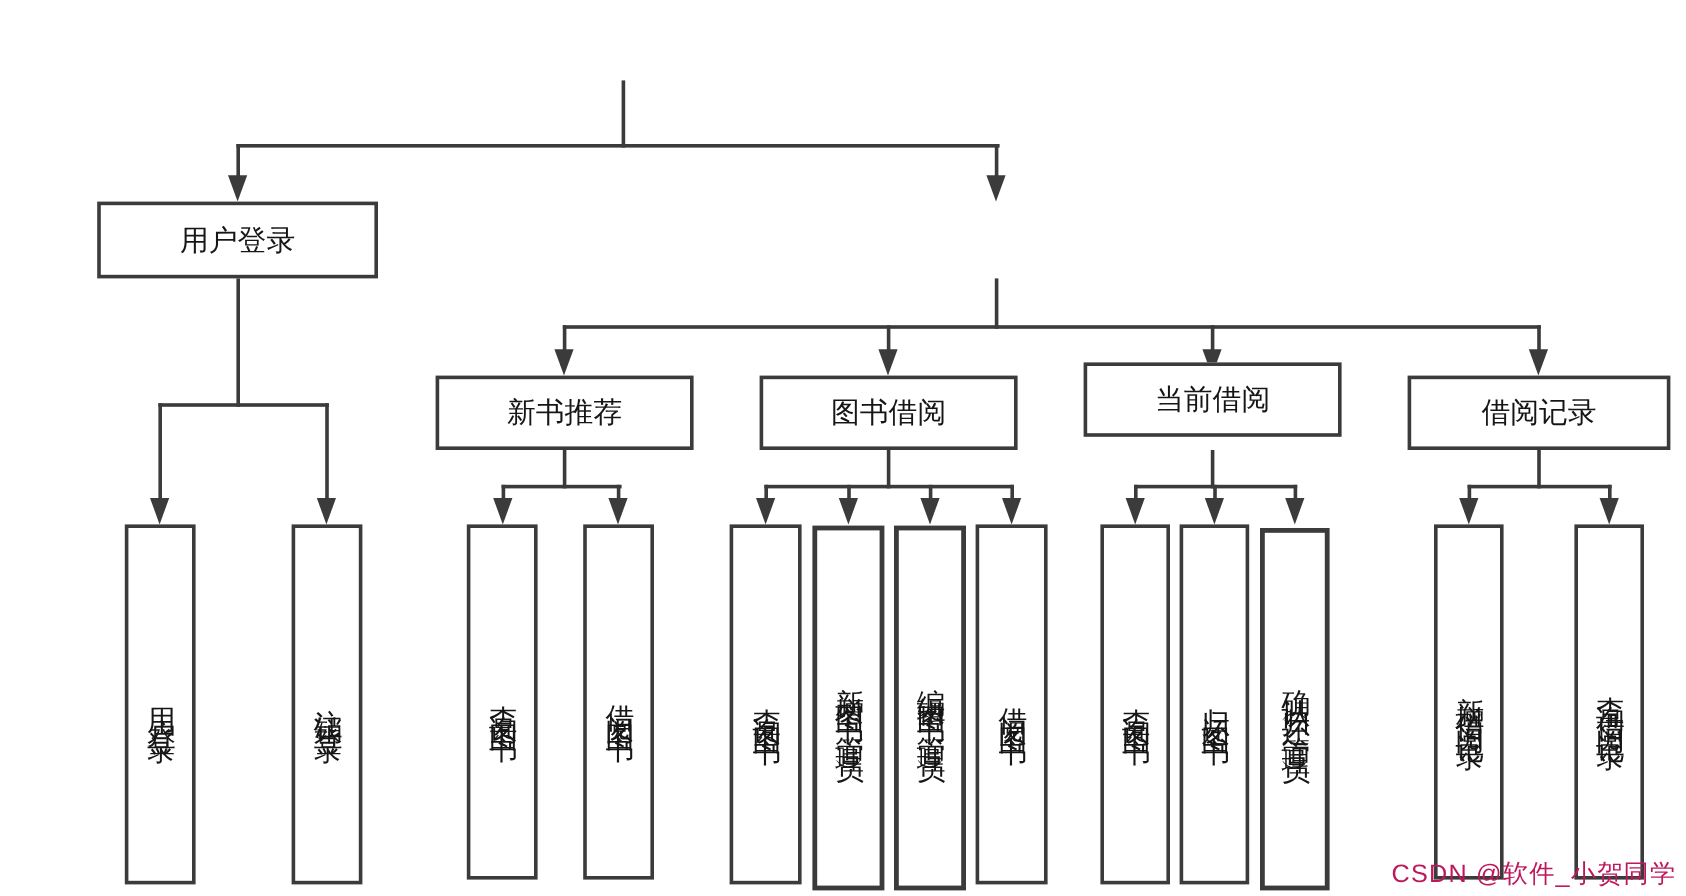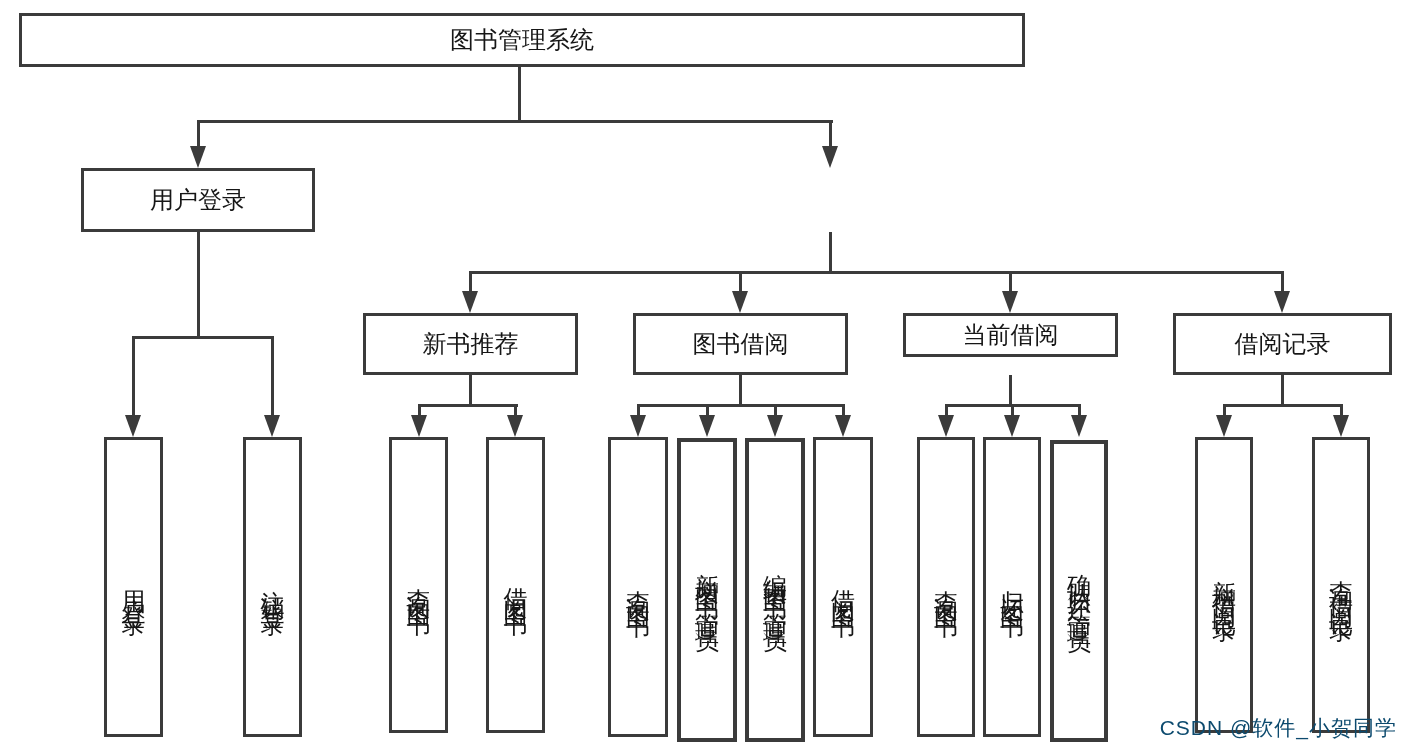--- a/index.html
+++ b/index.html
@@ -20,31 +20,28 @@
   .hline,.vline{position:absolute;background:#3b3b3b;}
   .hline{height:3px;}
   .vline{width:3px;}
   .arrow{
     position:absolute;width:0;height:0;
     border-left:8px solid transparent;border-right:8px solid transparent;
     border-top:22px solid #3b3b3b;
   }
   .watermark{
     position:absolute;right:8px;bottom:5px;font-size:21px;letter-spacing:1px;
-    color:#0c4a6e;z-index:5;
+    color:#be185d;z-index:5;
   }
 </style>
 </head>
 <body>
 
 <div class="canvas">
 
-  <div class="box" style="left:19px;top:13px;width:1006px;height:54px">
-    <span>图书管理系统</span>
-  </div>
 
   <div>
     <div class="vline" style="left:518px;top:67px;height:56px"></div>
     <div class="hline" style="left:197px;top:120px;width:636px"></div>
     <div class="vline" style="left:197px;top:120px;height:28px"></div>
     <div class="vline" style="left:829px;top:120px;height:28px"></div>
     <div class="arrow" style="left:190px;top:146px"></div>
     <div class="arrow" style="left:822px;top:146px"></div>
   </div>
 
@@ -73,21 +70,21 @@
     <div class="arrow" style="left:1002px;top:291px"></div>
     <div class="arrow" style="left:1274px;top:291px"></div>
   </div>
 
   <div class="box" style="left:363px;top:313px;width:215px;height:62px">
     <span>新书推荐</span>
   </div>
   <div class="box" style="left:633px;top:313px;width:215px;height:62px">
     <span>图书借阅</span>
   </div>
-  <div class="box" style="left:903px;top:313px;width:215px;height:44px">
+  <div class="box" style="left:903px;top:302px;width:215px;height:62px">
     <span>当前借阅</span>
   </div>
   <div class="box" style="left:1173px;top:313px;width:219px;height:62px">
     <span>借阅记录</span>
   </div>
 
   <div>
     <div class="vline" style="left:469px;top:375px;height:32px"></div>
     <div class="hline" style="left:418px;top:404px;width:100px"></div>
     <div class="vline" style="left:418px;top:404px;height:13px"></div>

